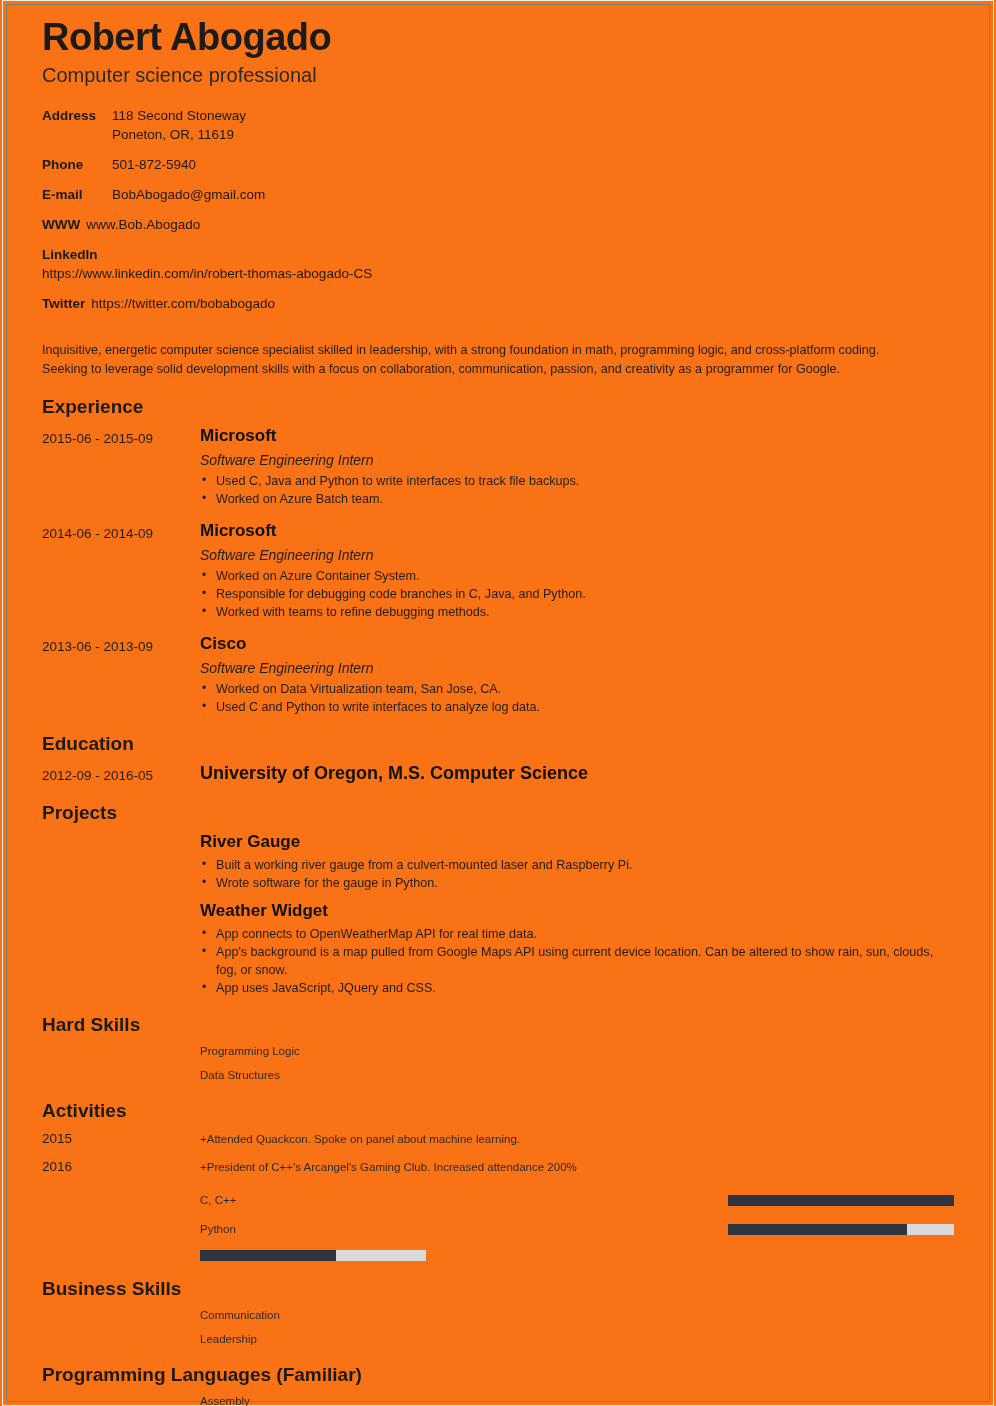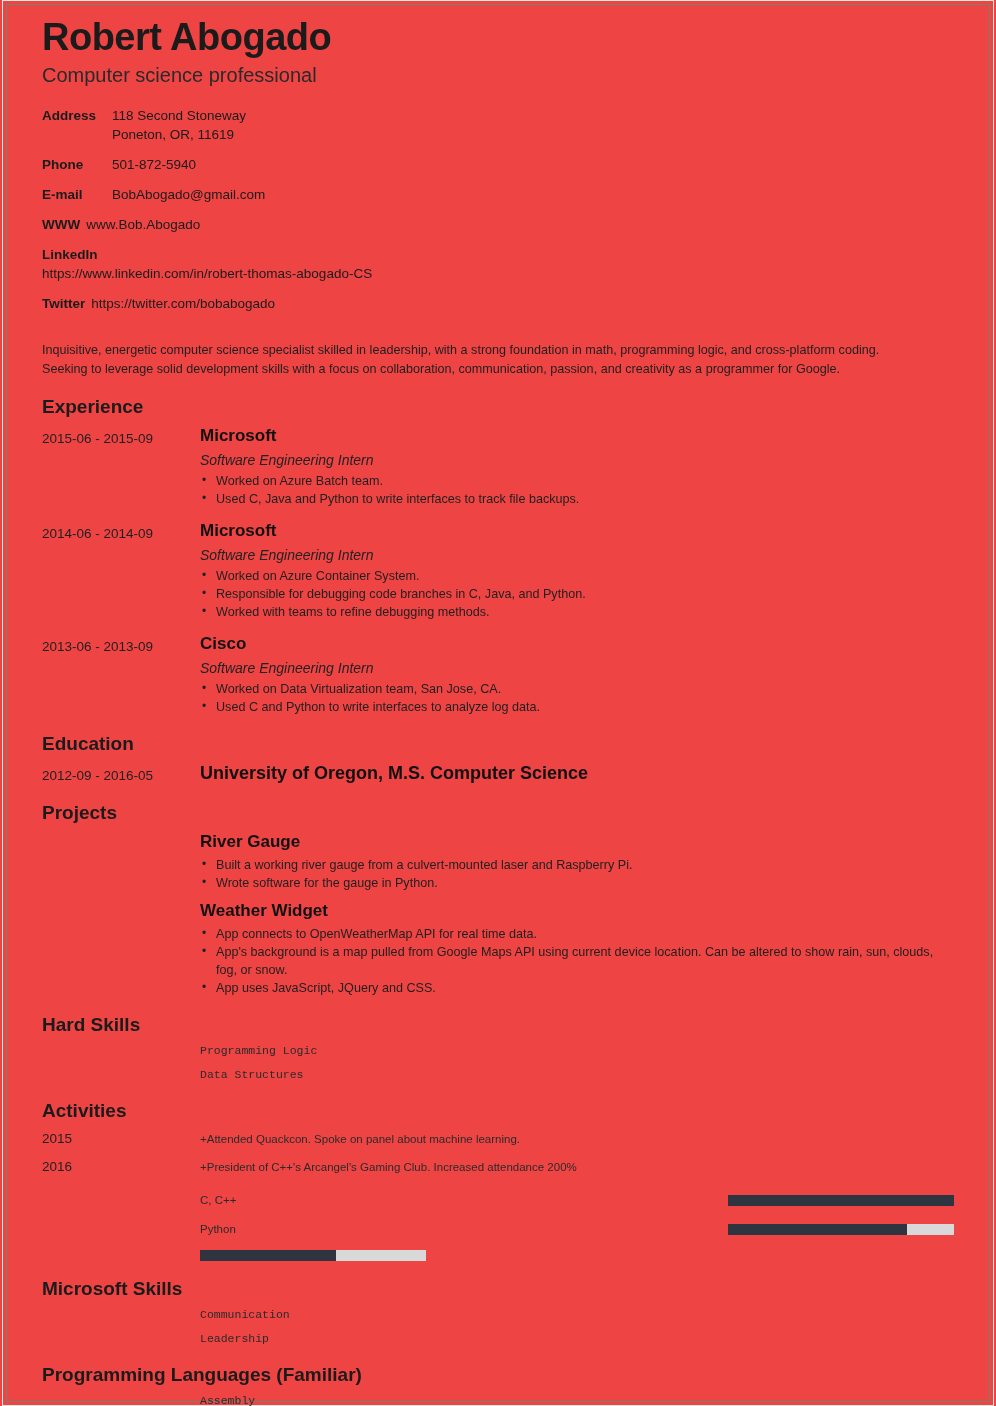--- a/index.html
+++ b/index.html
@@ -9,21 +9,21 @@
   }
   body {
     font-family: "Liberation Sans", sans-serif;
     color: #1b1b1b;
   }
   .page {
     position: relative;
     width: 996px;
     height: 1406px;
     box-sizing: border-box;
-    background: #ef4444;
+    background: #f97316;
     overflow: hidden;
   }
   .page-frame {
     position: absolute;
     left: 6px;
     top: 4px;
     right: 6px;
     bottom: 4px;
     border: 1px solid #7d7f68;
     pointer-events: none;
@@ -175,21 +175,21 @@
   .project-title {
     font-size: 17px;
     font-weight: bold;
     line-height: 22px;
     margin: 0 0 3px 0;
     color: #111111;
   }
   .project-indent { margin-left: 158px; }
 
   
-  .skill-list { margin-left: 158px; font-family: Liberation Mono, monospace; }
+  .skill-list { margin-left: 158px; }
   .skill-line {
     font-size: 11.5px;
     line-height: 16px;
     color: #2b2b2b;
     margin-bottom: 8px;
   }
 
   
   .activity {
     display: flex;
@@ -290,22 +290,22 @@
 
     <div class="section">
       <div class="section-title">Experience</div>
 
       <div class="entry">
         <div class="entry-date">2015-06 - 2015-09</div>
         <div class="entry-body">
           <div class="entry-org">Microsoft</div>
           <div class="entry-role">Software Engineering Intern</div>
           <ul class="bullets">
+            <li>Used C, Java and Python to write interfaces to track file backups.</li>
             <li>Worked on Azure Batch team.</li>
-            <li>Used C, Java and Python to write interfaces to track file backups.</li>
           </ul>
         </div>
       </div>
 
       <div class="entry">
         <div class="entry-date">2014-06 - 2014-09</div>
         <div class="entry-body">
           <div class="entry-org">Microsoft</div>
           <div class="entry-role">Software Engineering Intern</div>
           <ul class="bullets">
@@ -397,21 +397,21 @@
       </div>
 
       <div class="rated-row">
         <div class="rated-bar" style="background: rgb(217, 217, 217);">
           <div class="rated-fill" style="width: 60%; background: rgb(46, 52, 64);"></div>
         </div>
       </div>
     </div>
 
     <div class="section">
-      <div class="section-title">Microsoft Skills</div>
+      <div class="section-title">Business Skills</div>
       <div class="skill-list">
         <div class="skill-line">Communication</div>
         <div class="skill-line">Leadership</div>
       </div>
     </div>
 
     <div class="section">
       <div class="section-title">Programming Languages (Familiar)</div>
       <div class="skill-list">
         <div class="skill-line">Assembly</div>

